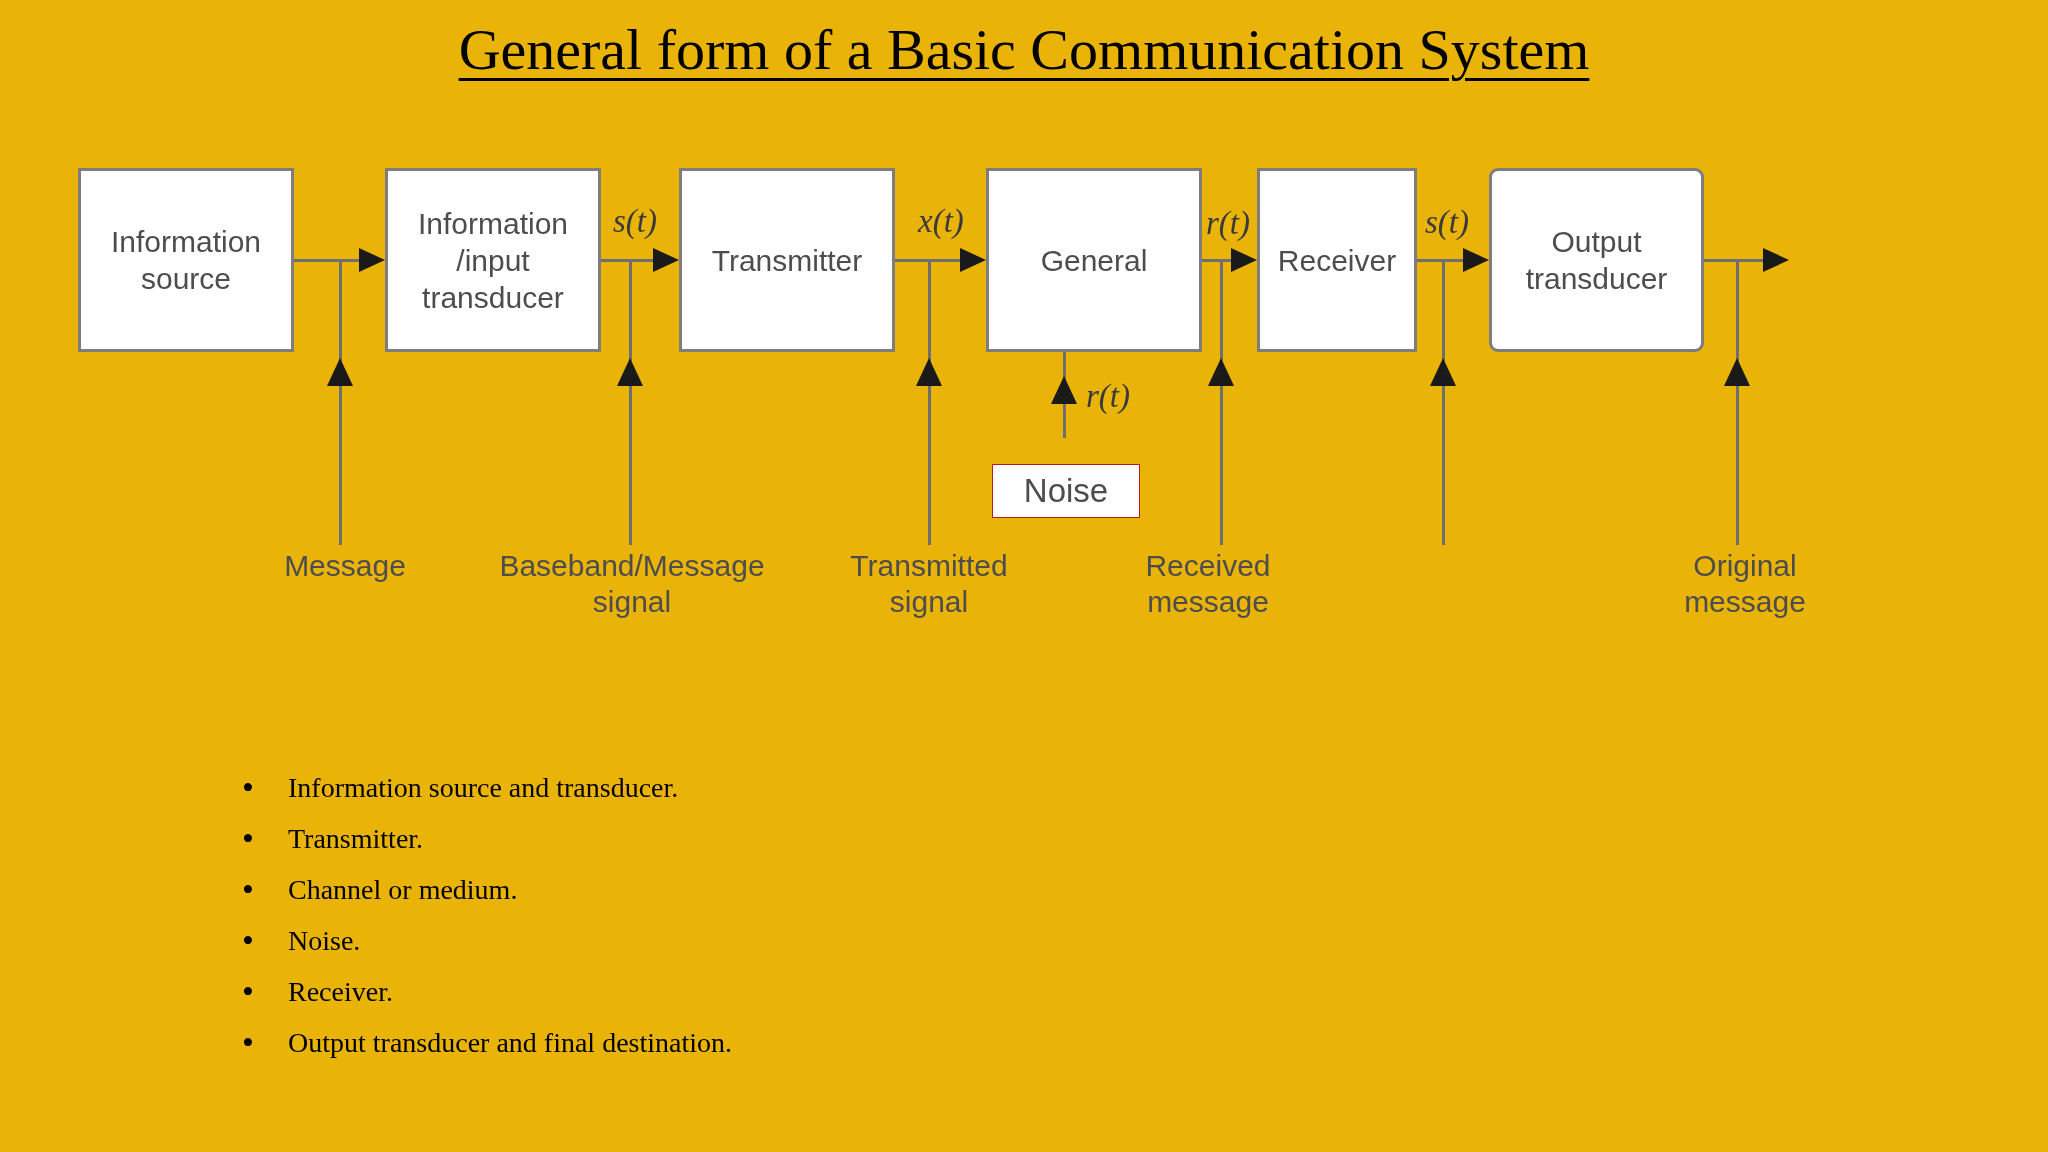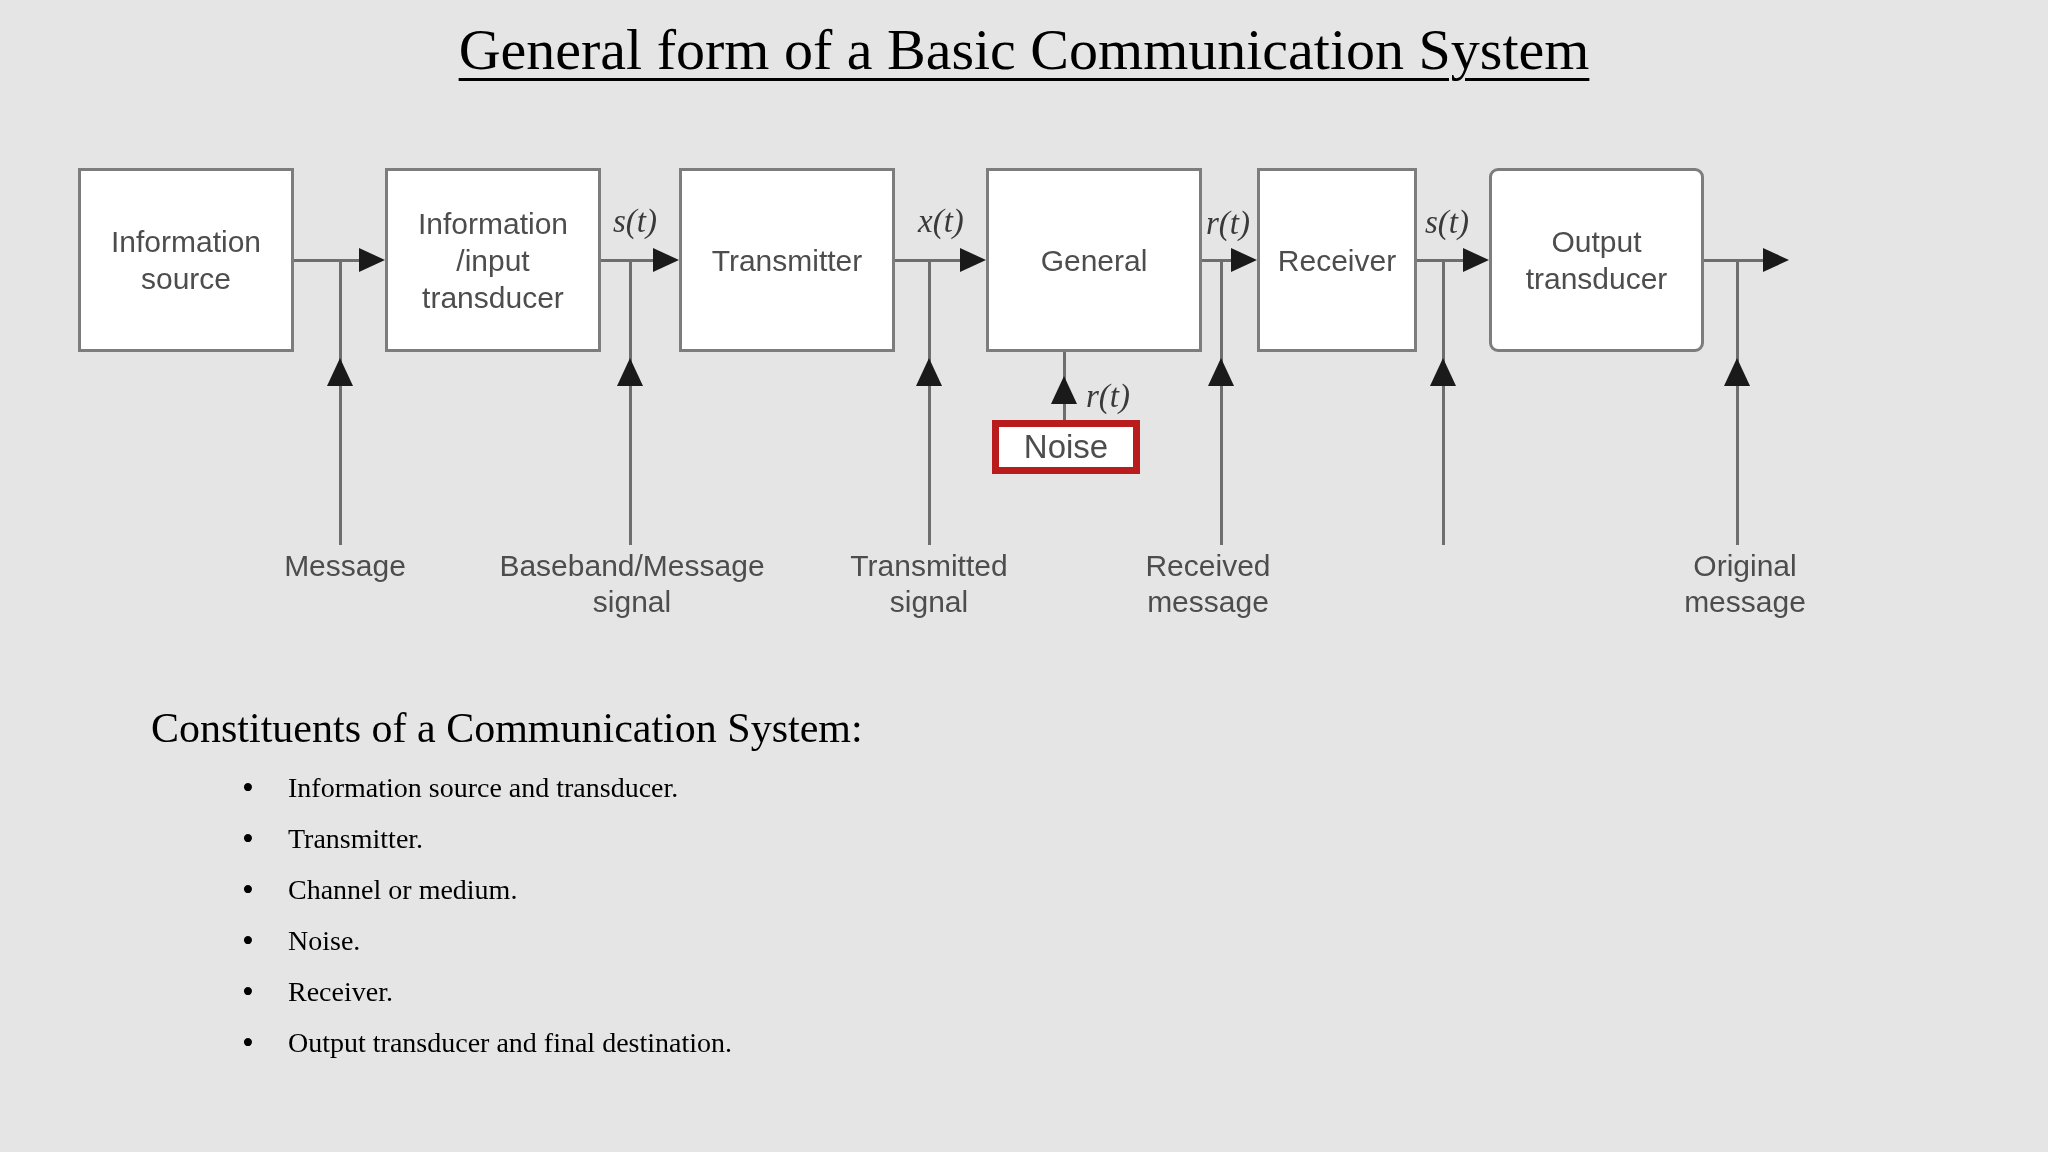--- a/index.html
+++ b/index.html
@@ -1,20 +1,20 @@
 <!DOCTYPE html>
 <html><head>
 <meta charset="utf-8">
 <style>
   html, body { margin: 0; padding: 0; background: #ffffff; }
   .slide {
     position: relative;
     width: 2048px;
     height: 1152px;
-    background: #e5e5e5;
+    background: #eab308;
     font-family: "Liberation Sans", sans-serif;
     overflow: hidden;
   }
   .title {
     position: absolute;
     left: 0; top: 16px;
     width: 2048px;
     text-align: center;
     font-family: "Liberation Serif", serif;
     font-size: 58px;
@@ -67,23 +67,23 @@
     top: 548px;
     width: 360px;
     text-align: center;
     white-space: pre-line;
     font-size: 30px;
     line-height: 36px;
     color: #4d4d4d;
   }
   .noise-box {
     position: absolute;
-    left: 992px; top: 420px;
+    left: 992px; top: 464px;
     width: 148px; height: 54px;
-    border: 7px solid #b91c1c;
+    border: 1px solid #b91c1c;
     box-sizing: border-box;
     display: flex; align-items: center; justify-content: center;
     font-size: 33px;
     color: #4d4d4d;
     background: #ffffff;
   }
   .constituents-heading {
     position: absolute;
     left: 151px; top: 704px;
     font-family: "Liberation Serif", serif;
@@ -188,21 +188,20 @@
   <div class="flow" style="left:165px;">Message</div>
   <div class="flow" style="left:452px;">Baseband/Message
 signal</div>
   <div class="flow" style="left:749px;">Transmitted
 signal</div>
   <div class="flow" style="left:1028px;">Received
 message</div>
   <div class="flow" style="left:1565px;">Original
 message</div>
 
-  <div class="constituents-heading">Constituents of a Communication System:</div>
   <ul class="constituents-list">
     <li>Information source and transducer.</li>
     <li>Transmitter.</li>
     <li>Channel or medium.</li>
     <li>Noise.</li>
     <li>Receiver.</li>
     <li>Output transducer and final destination.</li>
   </ul>
 
 </div>

